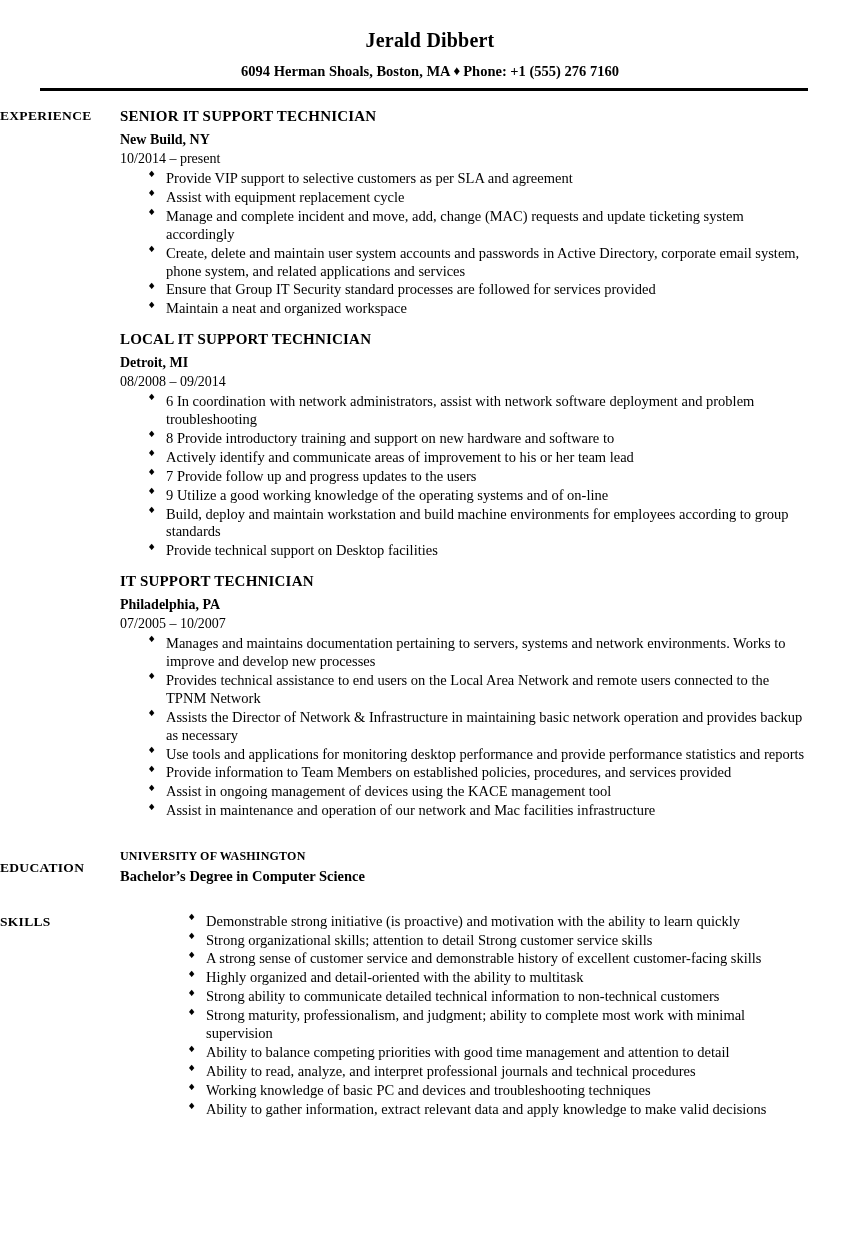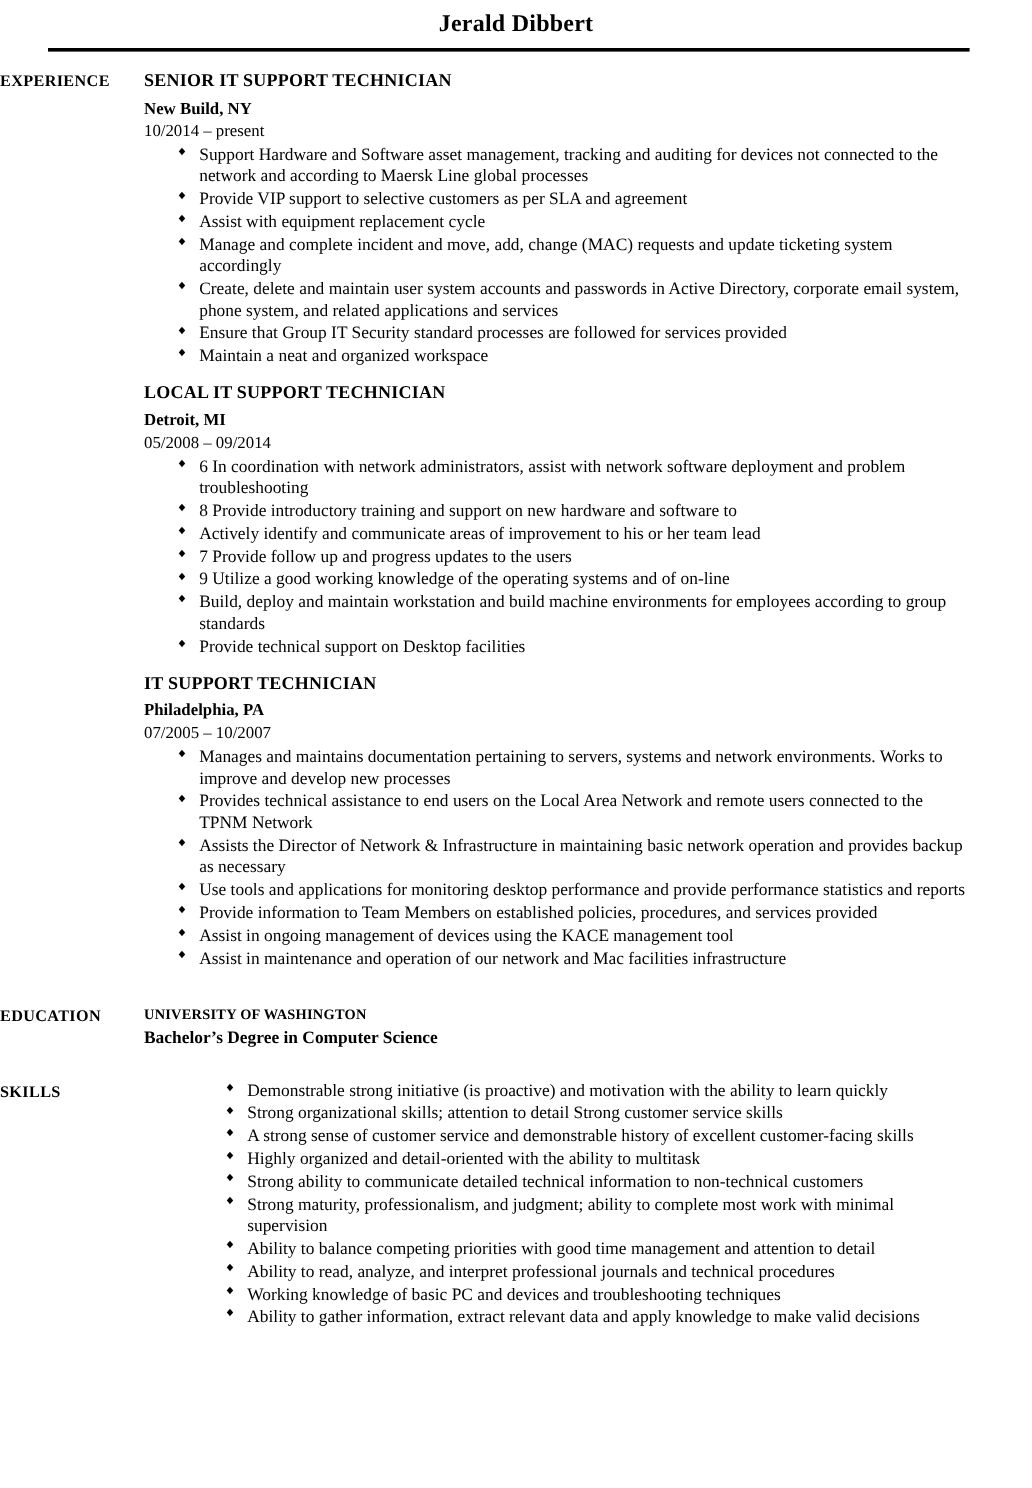--- a/index.html
+++ b/index.html
@@ -20,21 +20,21 @@
     position: relative;
     width: 860px;
     height: 1240px;
     box-sizing: border-box;
     background: #fff;
     overflow: hidden;
   }
 
   
   .header {
-    padding-top: 8px;
+    padding-top: 28px;
     text-align: center;
   }
   .cand-name {
     font-size: 20px;
     font-weight: bold;
     letter-spacing: 0.2px;
     line-height: 1.2;
   }
   .contact-line {
     margin-top: 11px;
@@ -131,60 +131,62 @@
     letter-spacing: 0.2px;
     line-height: 1.3;
   }
   .edu-degree {
     font-size: 14.5px;
     font-weight: bold;
     line-height: 1.35;
     margin-top: 2px;
   }
 
-  .section-education { margin-top: 28px; }
+  .section-education { margin-top: 28px; align-items: center; }
   .section-skills    { margin-top: 26px; gap: 40px; }
 
   .section-skills ul.bullets { margin-top: 0; }
 </style>
 </head>
 <body>
 
 <div class="page">
 
   <div class="header">
     <div class="cand-name">Jerald Dibbert</div>
+    <div class="contact-line">
+      <span>6094 Herman Shoals, Boston, MA</span><span class="diamond-sep">♦</span><span>Phone: +1 (555) 276 7160</span>
+    </div>
     <div class="rule"></div>
   </div>
 
   <div class="content">
 
     <div class="section section-experience">
       <div class="sec-label">EXPERIENCE</div>
       <div class="sec-body">
 
         <div class="job">
           <div class="job-title">SENIOR IT SUPPORT TECHNICIAN</div>
           <div class="job-location">New Build, NY</div>
           <div class="job-dates">10/2014 – present</div>
           <ul class="bullets">
-            <li>Support Hardware and Software asset management, tracking and auditing for devices not connected to the network and according to Maersk Line global processes</li>
             <li>Provide VIP support to selective customers as per SLA and agreement</li>
             <li>Assist with equipment replacement cycle</li>
             <li>Manage and complete incident and move, add, change (MAC) requests and update ticketing system accordingly</li>
             <li>Create, delete and maintain user system accounts and passwords in Active Directory, corporate email system, phone system, and related applications and services</li>
             <li>Ensure that Group IT Security standard processes are followed for services provided</li>
             <li>Maintain a neat and organized workspace</li>
           </ul>
         </div>
 
         <div class="job">
           <div class="job-title">LOCAL IT SUPPORT TECHNICIAN</div>
           <div class="job-location">Detroit, MI</div>
-          <div class="job-dates">05/2008 – 09/2014</div>
+          <div class="job-dates">08/2008 – 09/2014</div>
           <ul class="bullets">
             <li>6 In coordination with network administrators, assist with network software deployment and problem troubleshooting</li>
             <li>8 Provide introductory training and support on new hardware and software to</li>
             <li>Actively identify and communicate areas of improvement to his or her team lead</li>
             <li>7 Provide follow up and progress updates to the users</li>
             <li>9 Utilize a good working knowledge of the operating systems and of on-line</li>
             <li>Build, deploy and maintain workstation and build machine environments for employees according to group standards</li>
             <li>Provide technical support on Desktop facilities</li>
           </ul>
         </div>

